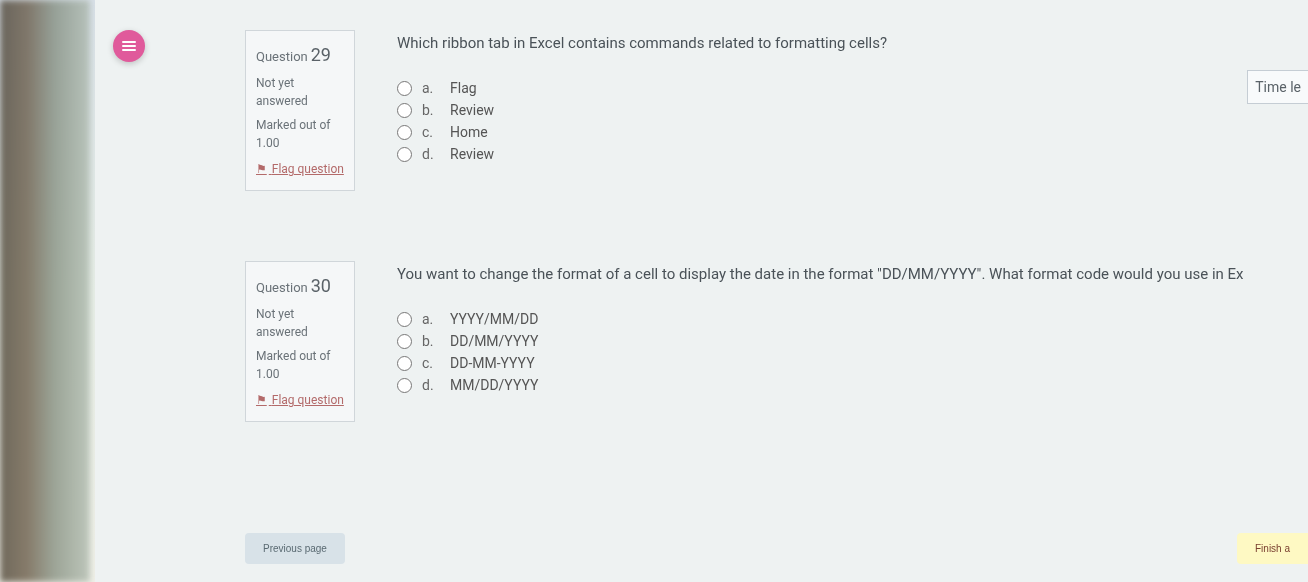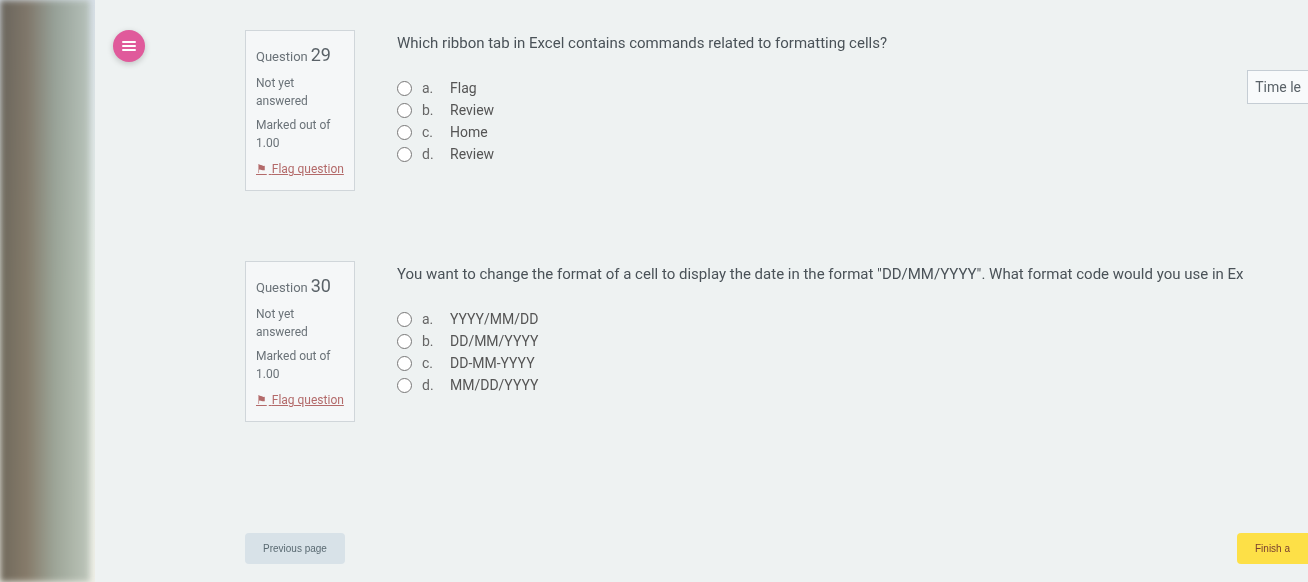--- a/index.html
+++ b/index.html
@@ -153,21 +153,21 @@
       border-radius: 4px;
       font-size: 10px;
       border: none;
       cursor: pointer;
     }
     .btn-prev {
       background: #d8e2e8;
       color: #5a6a72;
     }
     .btn-finish {
-      background: #fde047;
+      background: #fef9c3;
       color: #7a4030;
       border-radius: 4px 0 0 4px;
       border-right: none;
       margin-right: 0;
     }
   </style>
 </head>
 <body>
 
 <div class="outer-left"></div>

